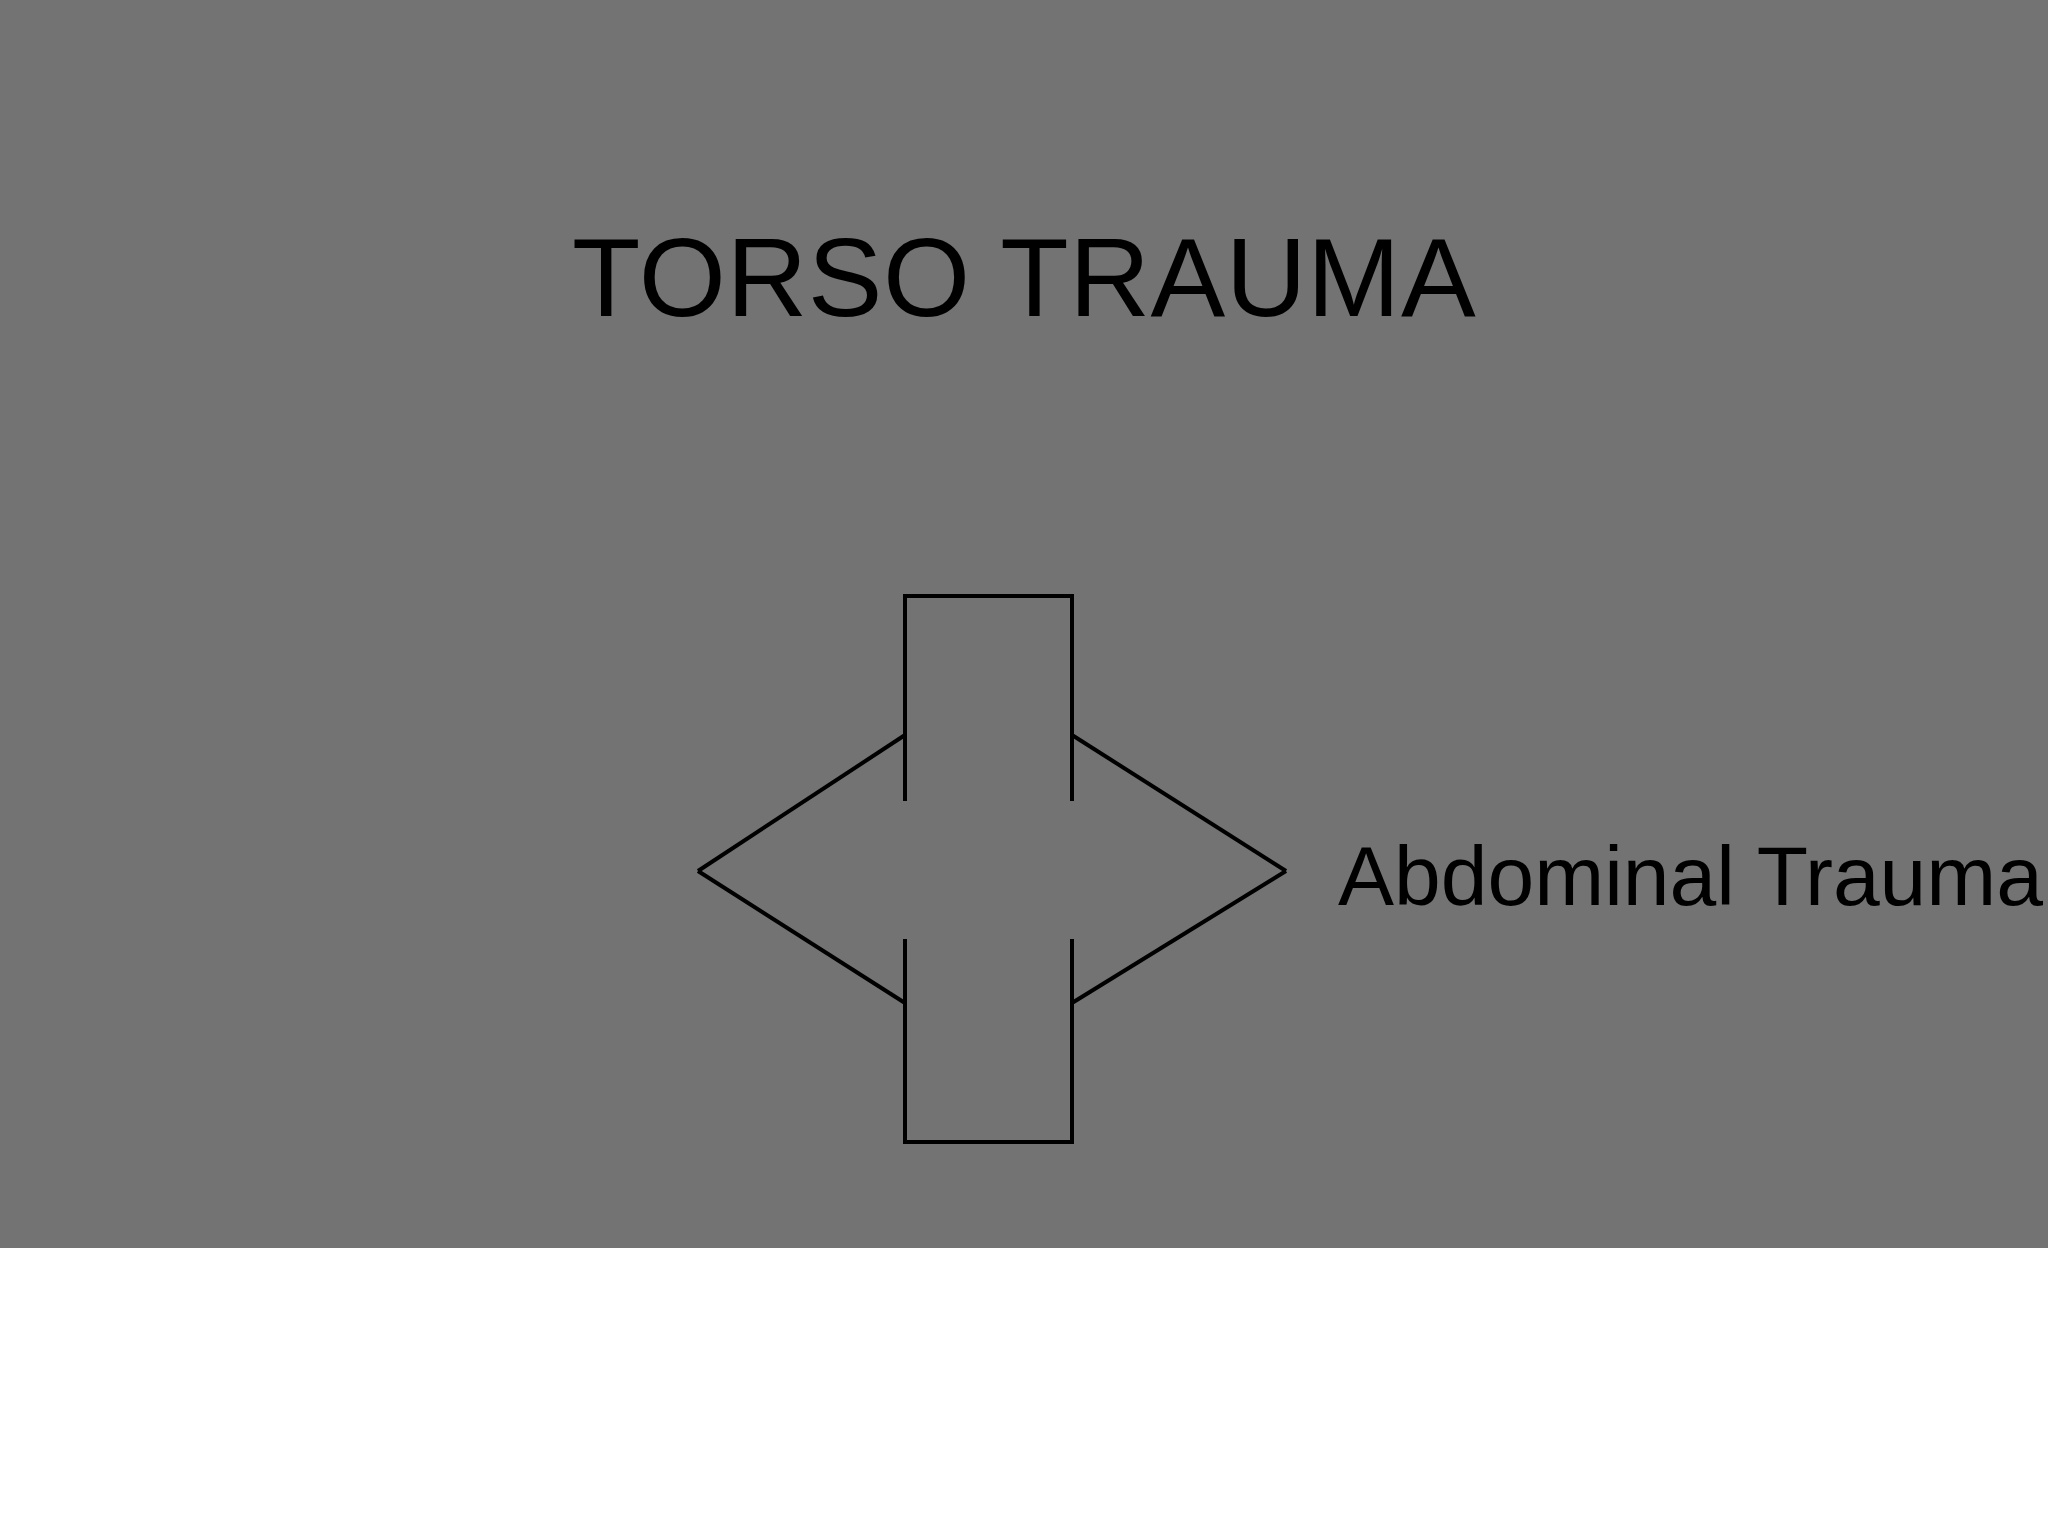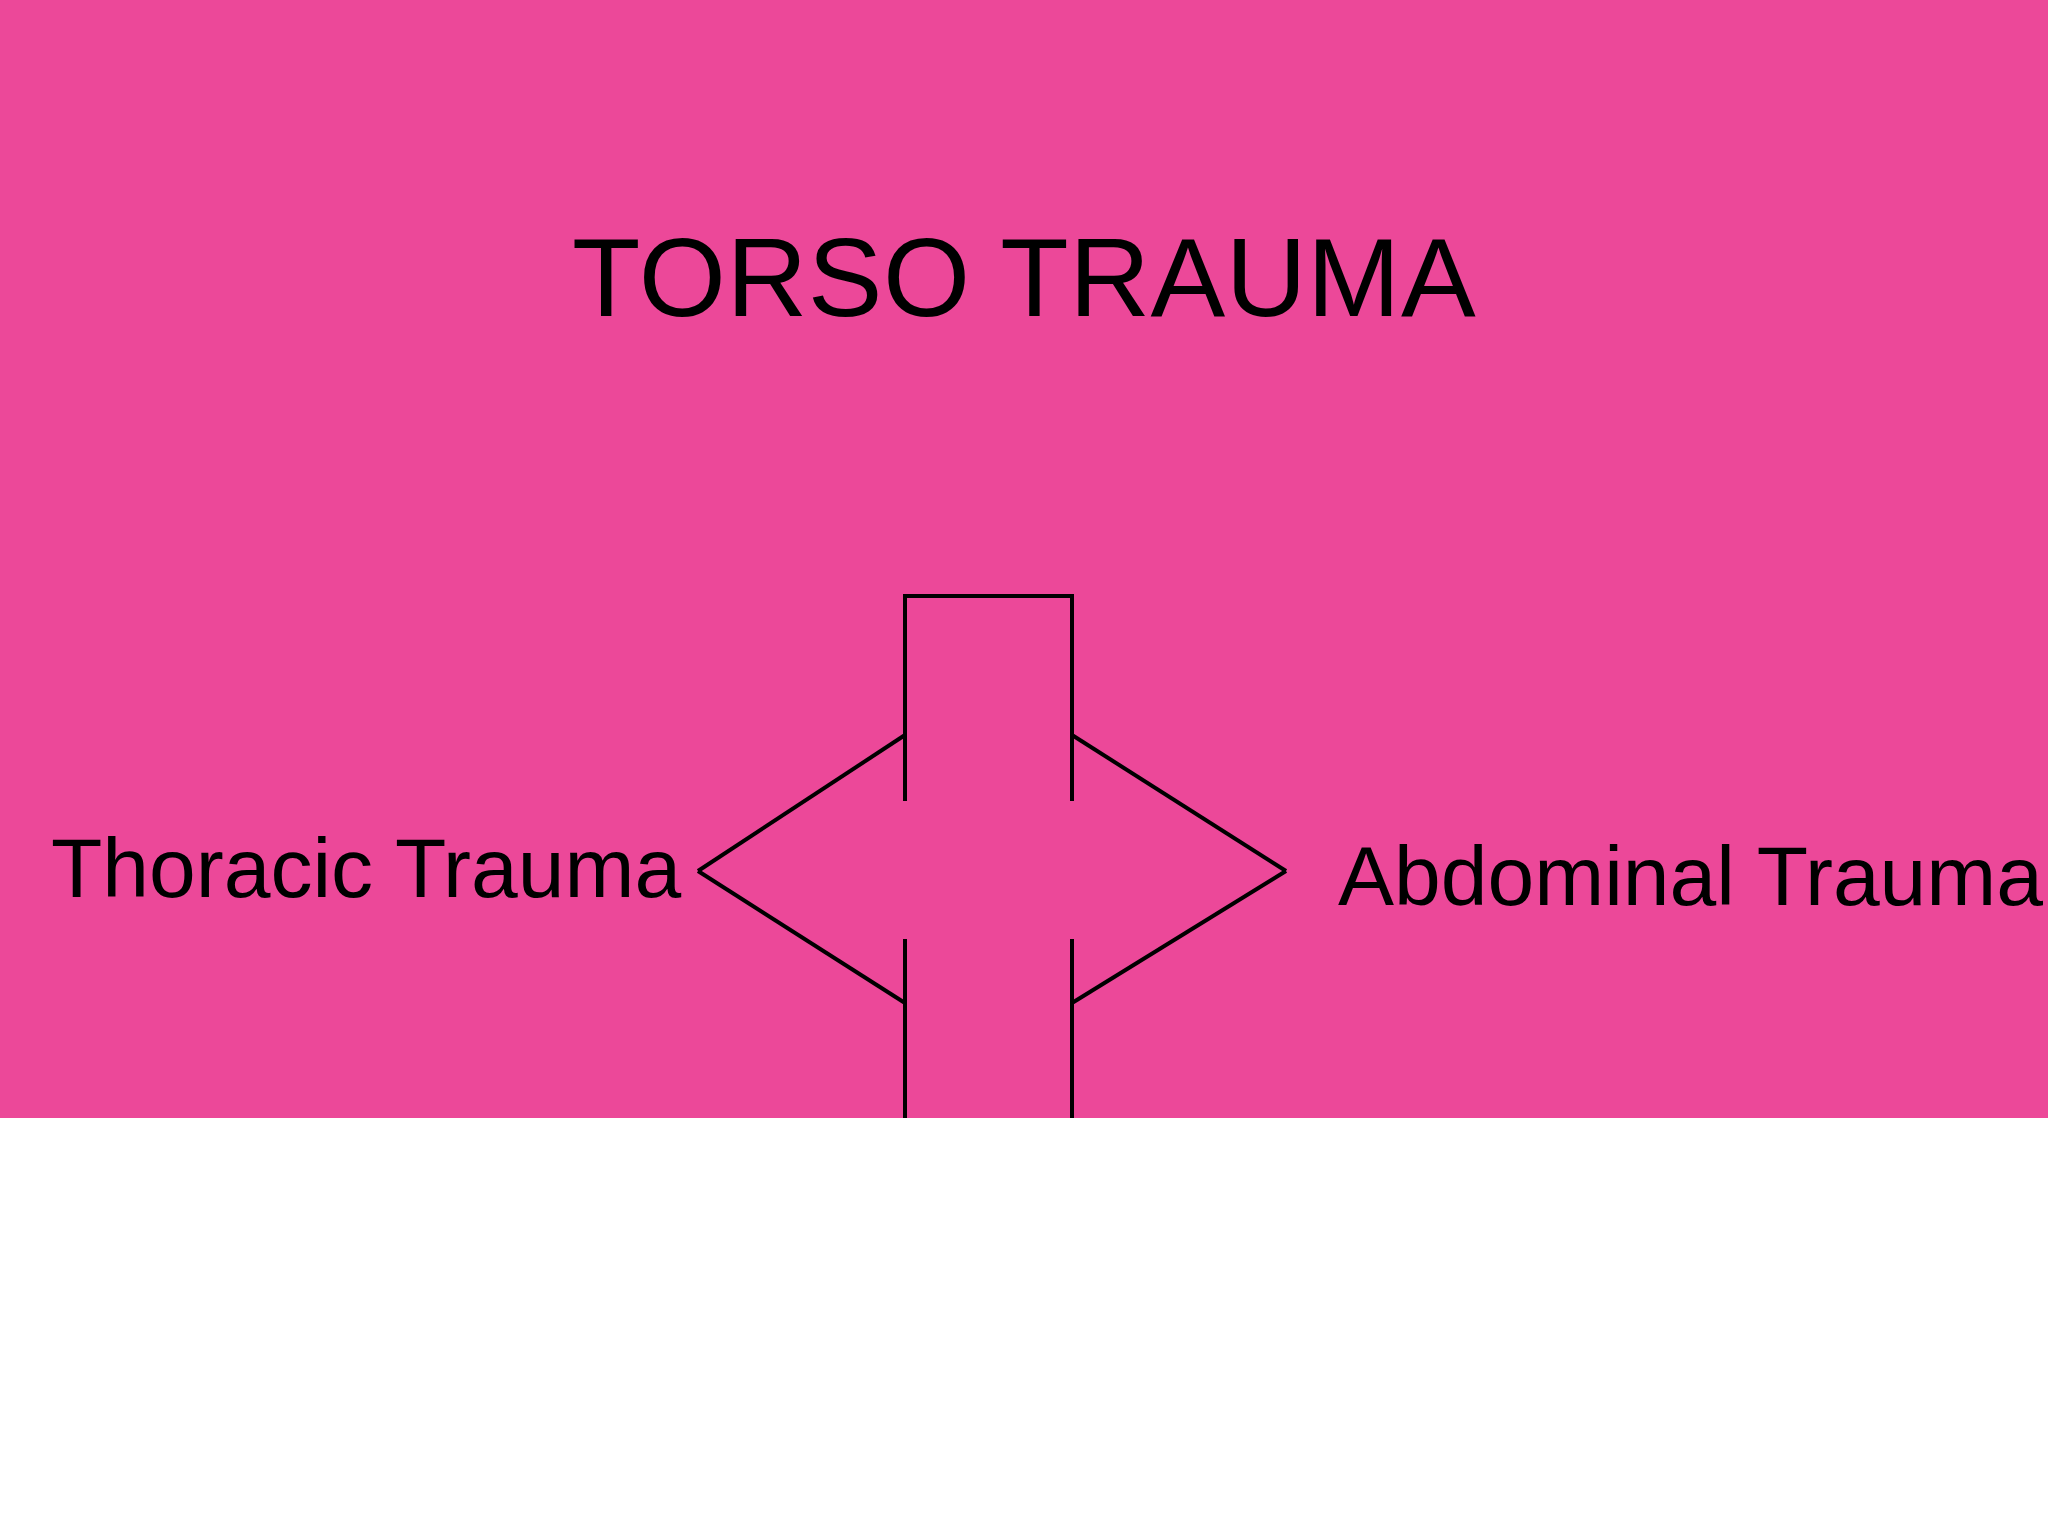--- a/index.html
+++ b/index.html
@@ -8,22 +8,22 @@
     padding: 0;
     background: #ffffff;
   }
   body {
     font-family: "Liberation Sans", sans-serif;
     -webkit-font-smoothing: antialiased;
   }
   #slide {
     position: relative;
     width: 2048px;
-    height: 1118px;
-    background: #ec4899;
+    height: 1248px;
+    background: #737373;
     overflow: hidden;
   }
 
   
   #slide-title {
     position: absolute;
     left: 0;
     top: 222px;
     width: 2048px;
     text-align: center;
@@ -94,17 +94,16 @@
 
     <path class="shape-stroke" d="M 905 735 L 698 871"></path>
 
     <path class="shape-stroke" d="M 698 871 L 905 1003"></path>
 
     <path class="shape-stroke" d="M 1072 735 L 1286 871"></path>
 
     <path class="shape-stroke" d="M 1286 871 L 1072 1003"></path>
   </svg>
 
-  <div class="side-label" id="label-thoracic">Thoracic Trauma</div>
 
   <div class="side-label" id="label-abdominal">Abdominal Trauma</div>
 
 </div>
 
 </body></html>

